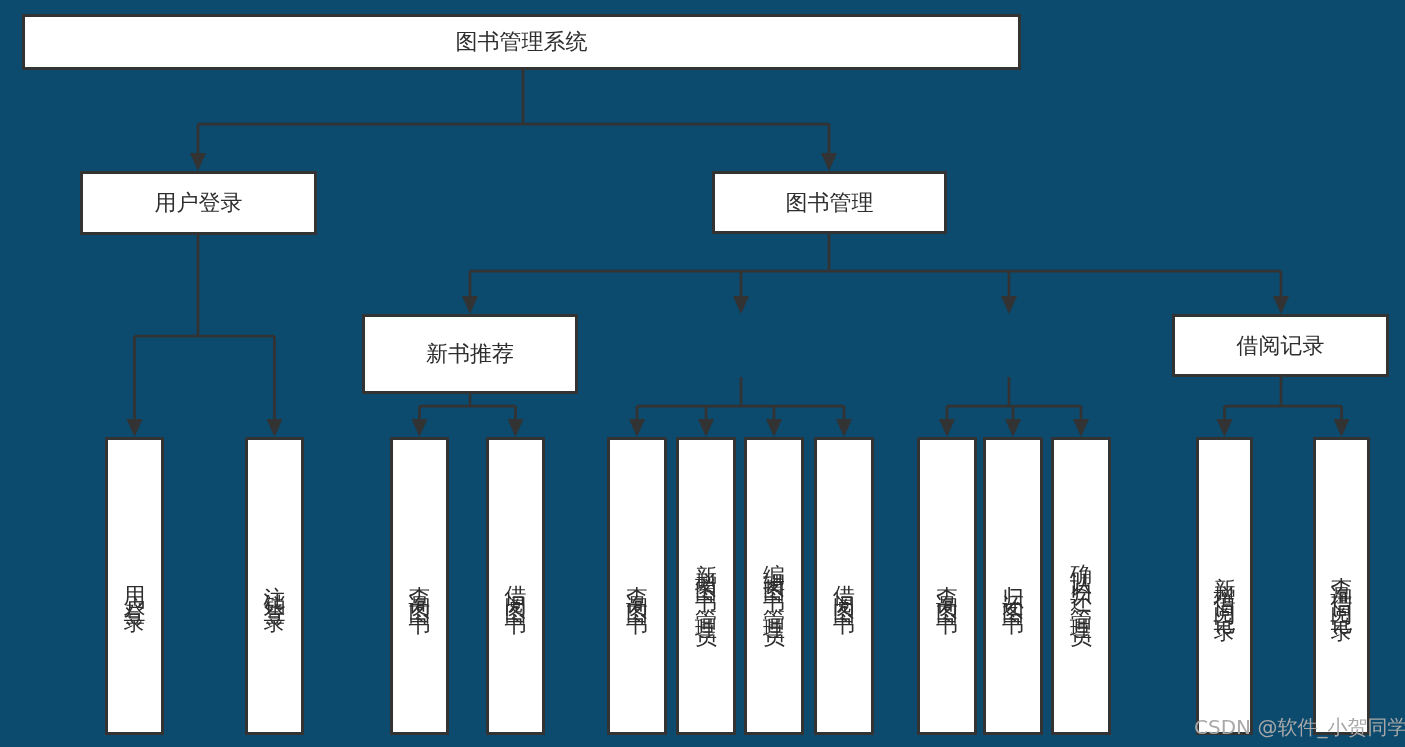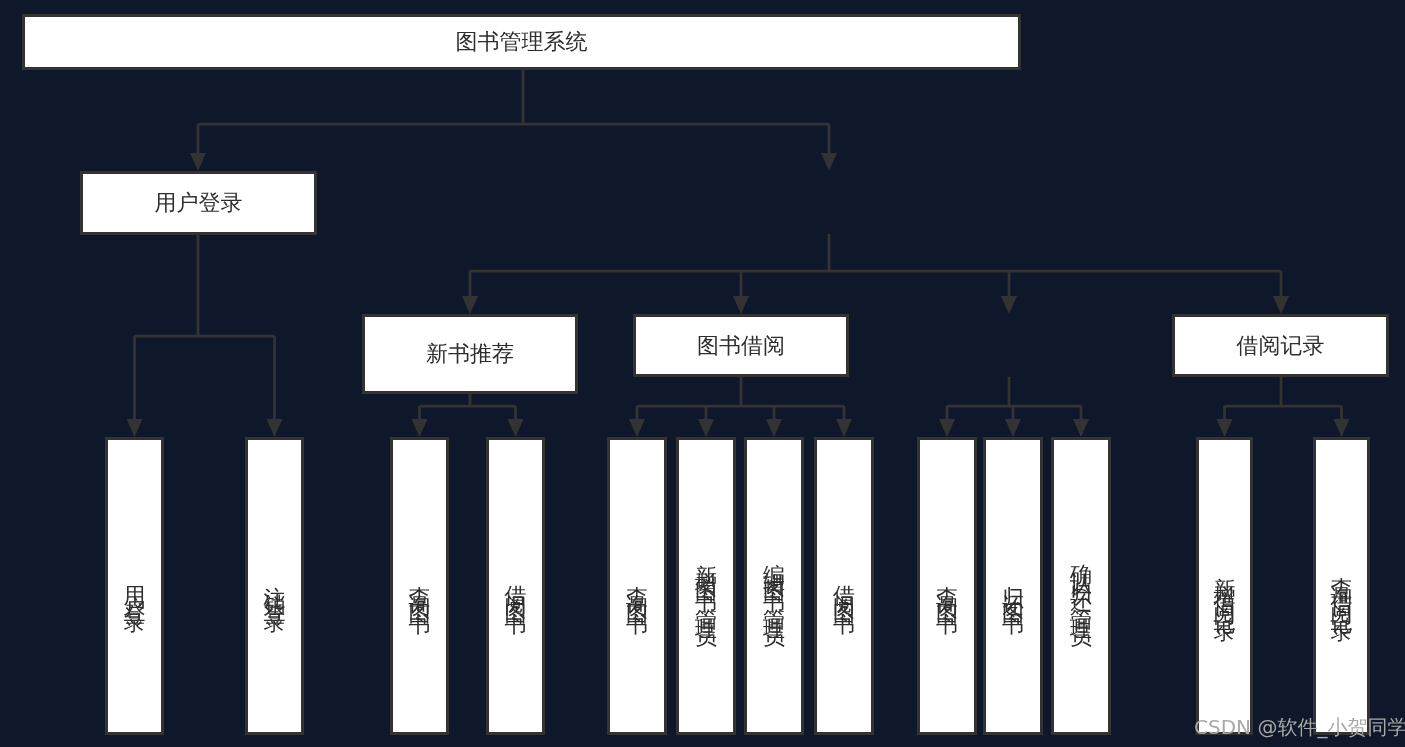--- a/index.html
+++ b/index.html
@@ -1,20 +1,20 @@
 <!DOCTYPE html>
 <html><head>
 <meta charset="utf-8">
 <style>
   html, body { margin: 0; padding: 0; background: #ffffff; }
   .canvas {
     position: relative;
     width: 1405px;
     height: 747px;
-    background: #0f172a;
+    background: #0c4a6e;
     font-family: "DejaVu Sans", "Liberation Sans", sans-serif;
     overflow: hidden;
     text-align: right;
   }
   .connectors {
     position: absolute;
     left: 0; top: 0;
     width: 1405px; height: 747px;
     z-index: 1;
   }
@@ -98,26 +98,26 @@
     </g>
   </svg>
 
   <div class="box" style="left:22px;top:14px;width:999px;height:56px">
     <span class="lbl">图书管理系统</span>
   </div>
 
   <div class="box" style="left:80px;top:171px;width:237px;height:64px">
     <span class="lbl">用户登录</span>
   </div>
+  <div class="box" style="left:712px;top:171px;width:235px;height:63px">
+    <span class="lbl">图书管理</span>
+  </div>
 
   <div class="box" style="left:362px;top:314px;width:216px;height:80px">
     <span class="lbl">新书推荐</span>
-  </div>
-  <div class="box" style="left:633px;top:314px;width:216px;height:63px">
-    <span class="lbl">图书借阅</span>
   </div>
   <div class="box" style="left:1172px;top:314px;width:217px;height:63px">
     <span class="lbl">借阅记录</span>
   </div>
 
   <div class="box" style="left:105px;top:437px;width:59px;height:298px">
     <span class="lbl vlbl">用户登录</span>
   </div>
   <div class="box" style="left:245px;top:437px;width:59px;height:298px">
     <span class="lbl vlbl">注销登录</span>

